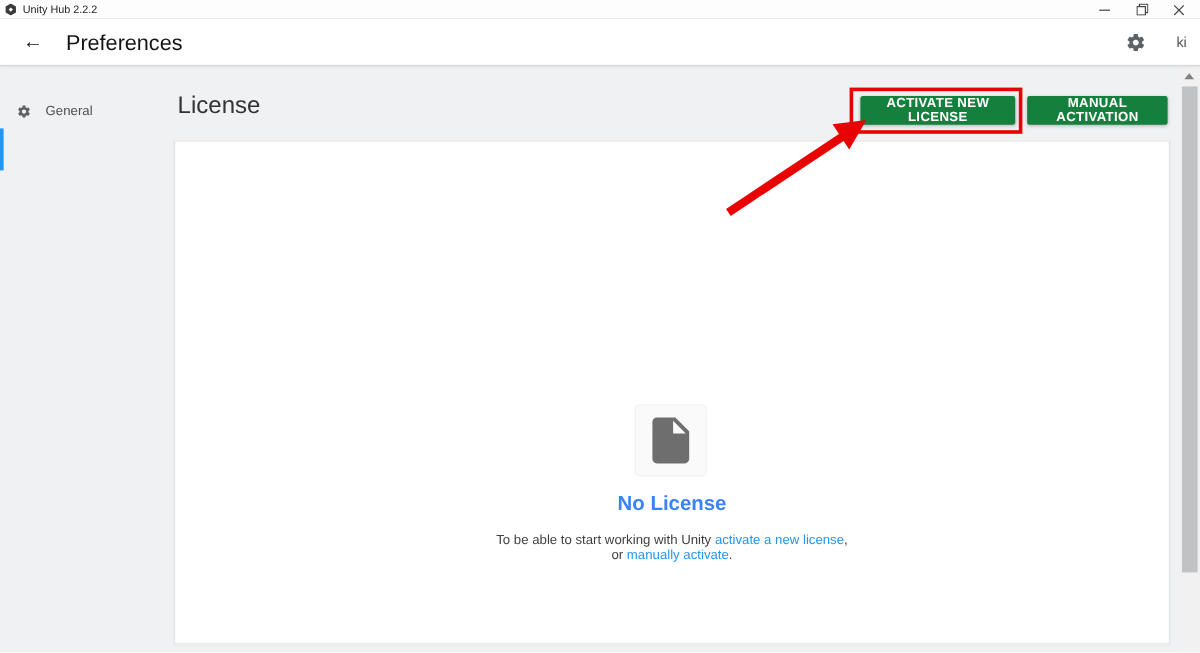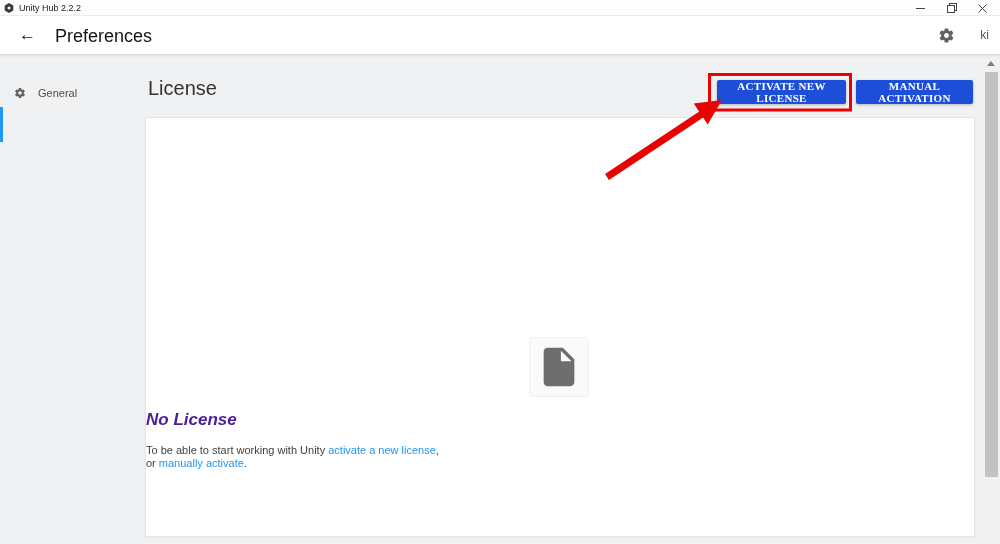--- a/index.html
+++ b/index.html
@@ -53,44 +53,44 @@
   .side-item.active .side-label { color:#2196f3; font-weight:bold; }
   .side-item-general { top:26px; height:24px; }
   .side-item-license { top:52px; height:35px; }
   .active-bar { position:absolute; left:0; top:52px; width:3px; height:35px; background:#2196f3; }
 
   
   .page-title {
     position:absolute; left:148px; top:22px; font-size:20px; font-weight:500; color:#333;
   }
   .action-btn {
-    position:absolute; top:25px; height:24px; background:#1d4ed8; border:none;
-    border-radius:2px; color:#fff; font-family:Liberation Serif, serif; font-size:11px; font-weight:bold;
+    position:absolute; top:25px; height:24px; background:#15803d; border:none;
+    border-radius:2px; color:#fff; font-family:Liberation Sans, sans-serif; font-size:11px; font-weight:bold;
     letter-spacing:0.3px; cursor:pointer; box-shadow:0 1px 3px rgba(0,0,0,0.25);
     display:flex; align-items:center; justify-content:center;
   }
   .btn-activate { left:717px; width:129px; }
   .btn-manual  { left:856px; width:117px; }
 
   
   .panel {
     position:absolute; left:145px; top:62px; width:830px; height:420px;
     background:#fff; border:1px solid #e4e5e7; box-shadow:0 1px 2px rgba(0,0,0,0.04);
   }
   .empty-icon-box {
     position:absolute; left:383px; top:219px; width:60px; height:60px;
     background:#fafafa; border:1px solid #f0f0f0; border-radius:4px;
     display:flex; align-items:center; justify-content:center;
   }
   .empty-title {
-    position:absolute; left:0; right:0; top:292px; text-align:left;
-    font-size:17px; font-weight:bold; color:#4c1d95;font-style:italic;
+    position:absolute; left:0; right:0; top:292px; text-align:center;
+    font-size:17px; font-weight:bold; color:#3b82f6;
   }
   .empty-desc {
-    position:absolute; left:0; right:0; top:326px; text-align:left;
+    position:absolute; left:0; right:0; top:326px; text-align:center;
     font-size:11px; color:#3f3f3f; line-height:12.5px;
   }
   .empty-desc a { color:#2196f3; text-decoration:none; cursor:pointer; }
 
   
   .scrollbar { position:absolute; left:984px; top:0; bottom:0; width:15px; background:#f1f1f2; }
   .scroll-up {
     position:absolute; top:6px; left:3px;
     width:0; height:0; border-left:4px solid transparent; border-right:4px solid transparent;
     border-bottom:5px solid #808080; cursor:pointer;

